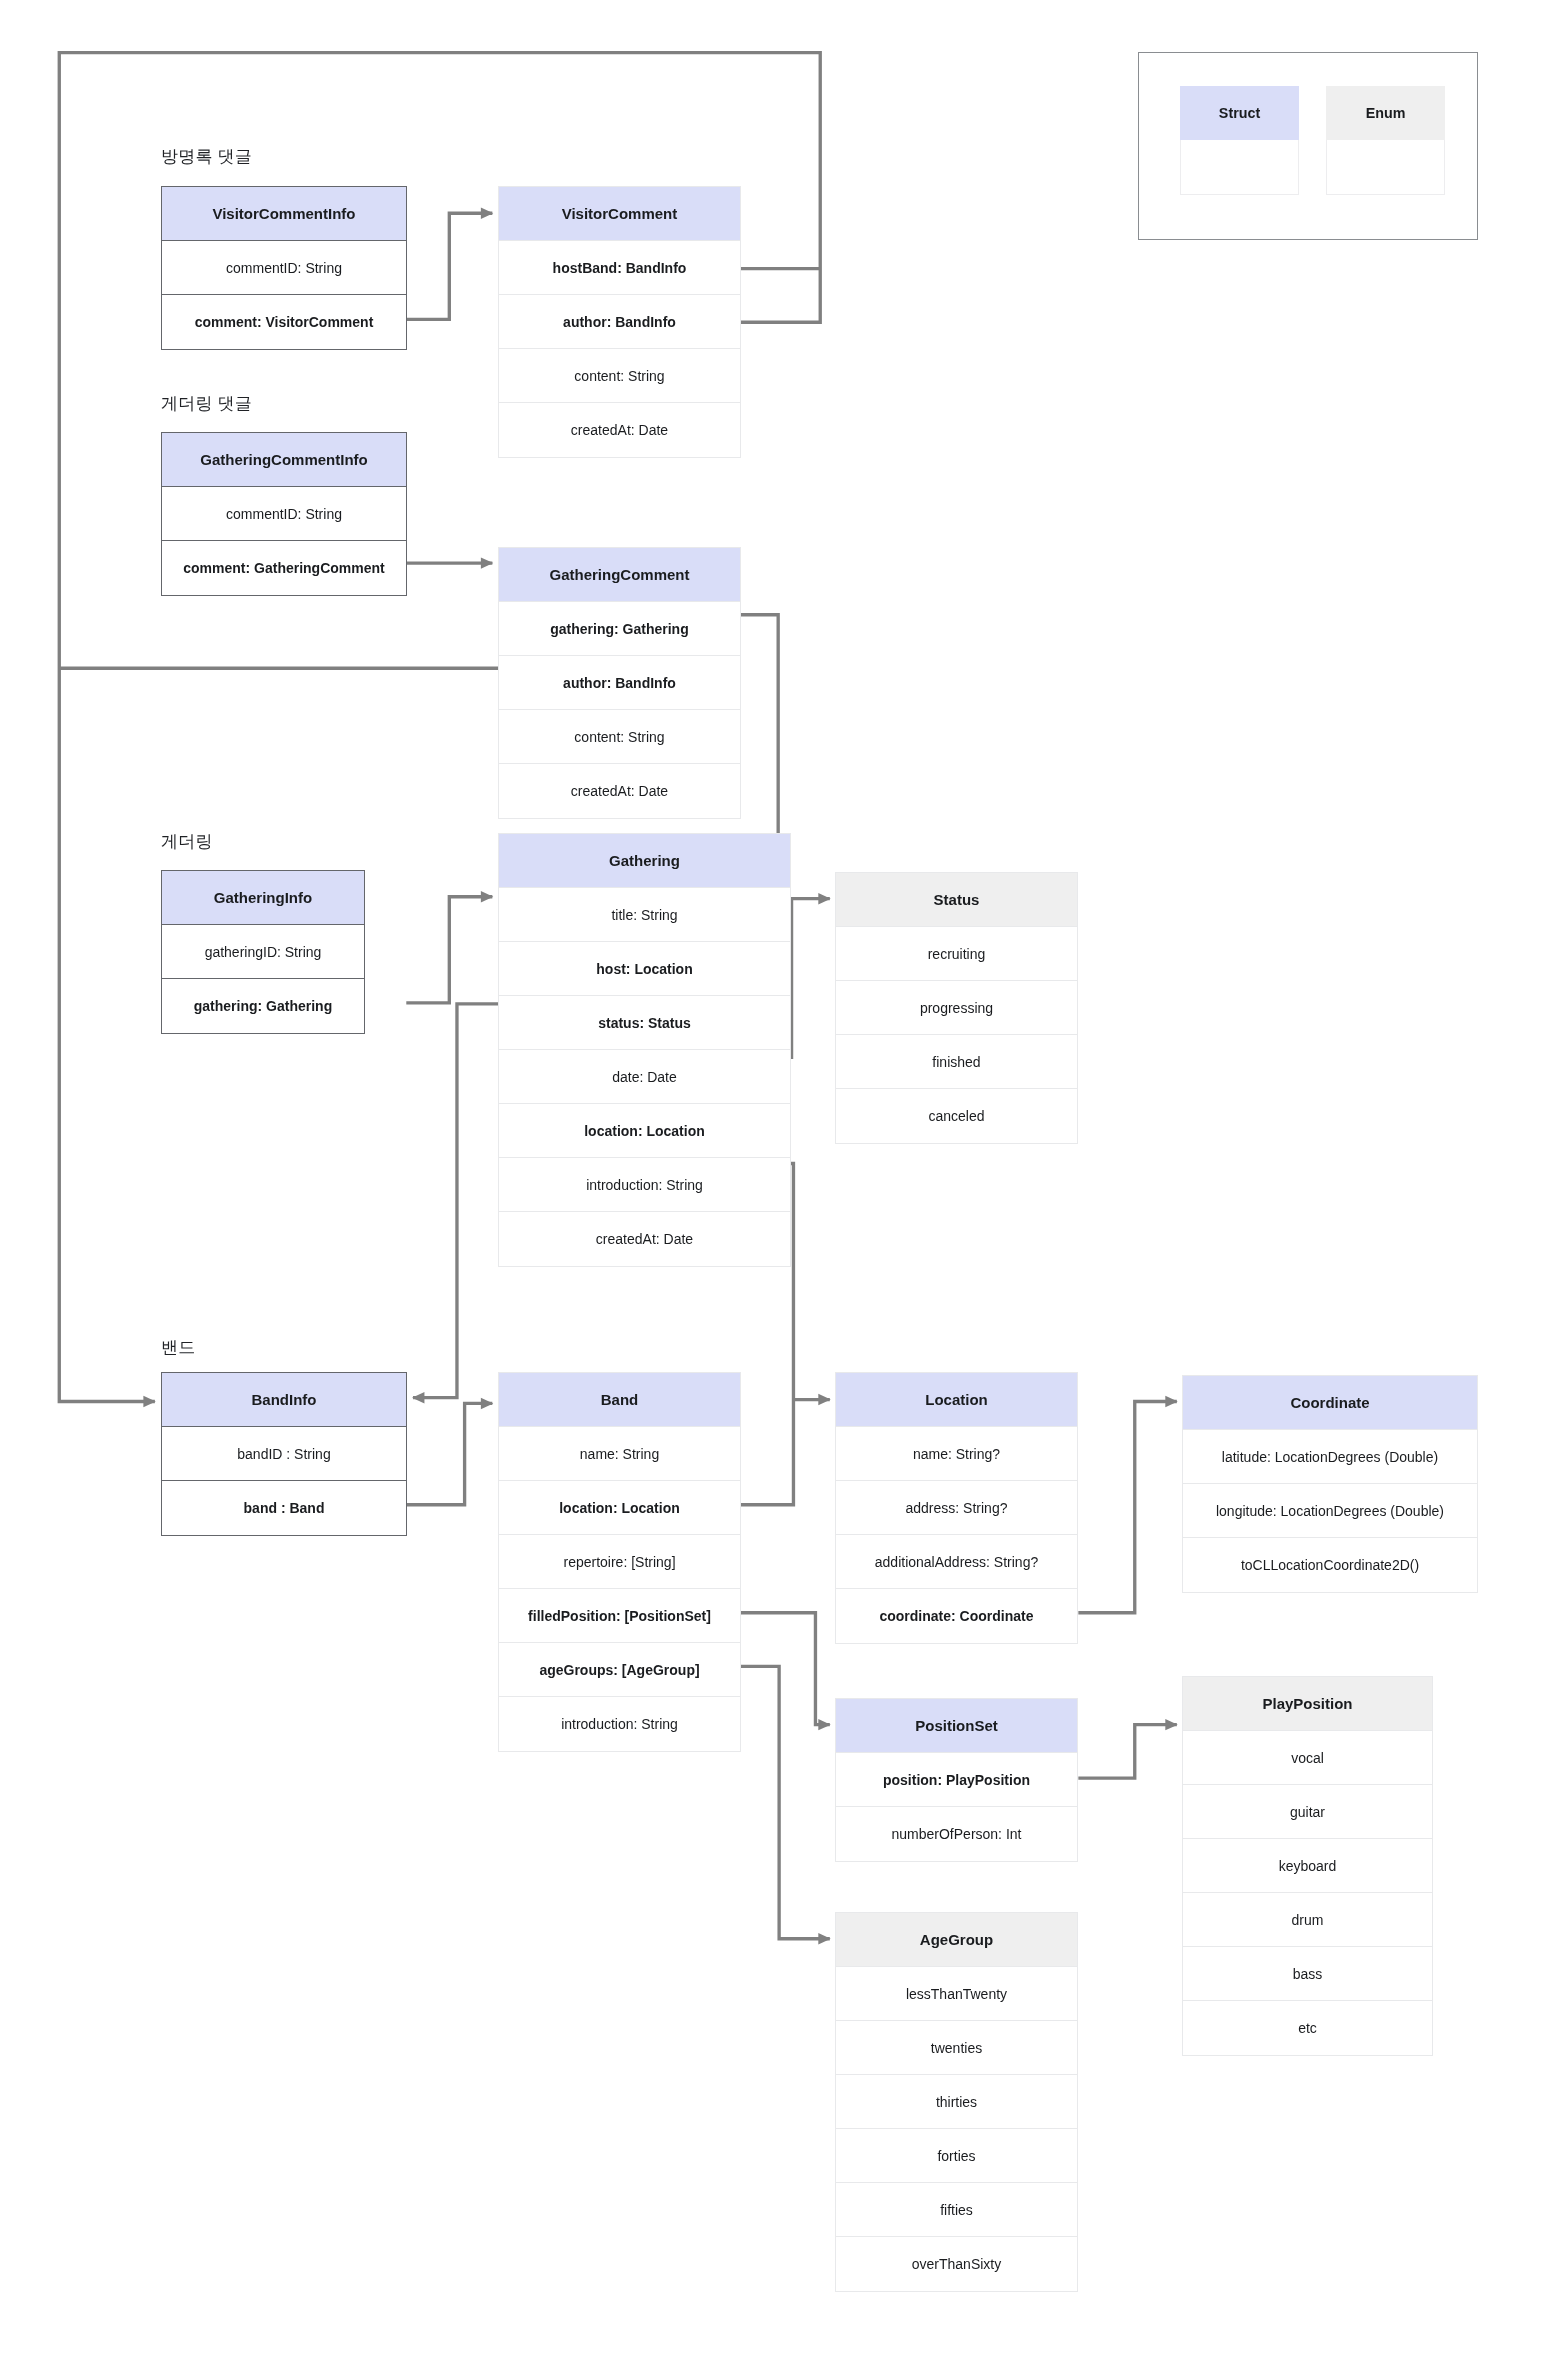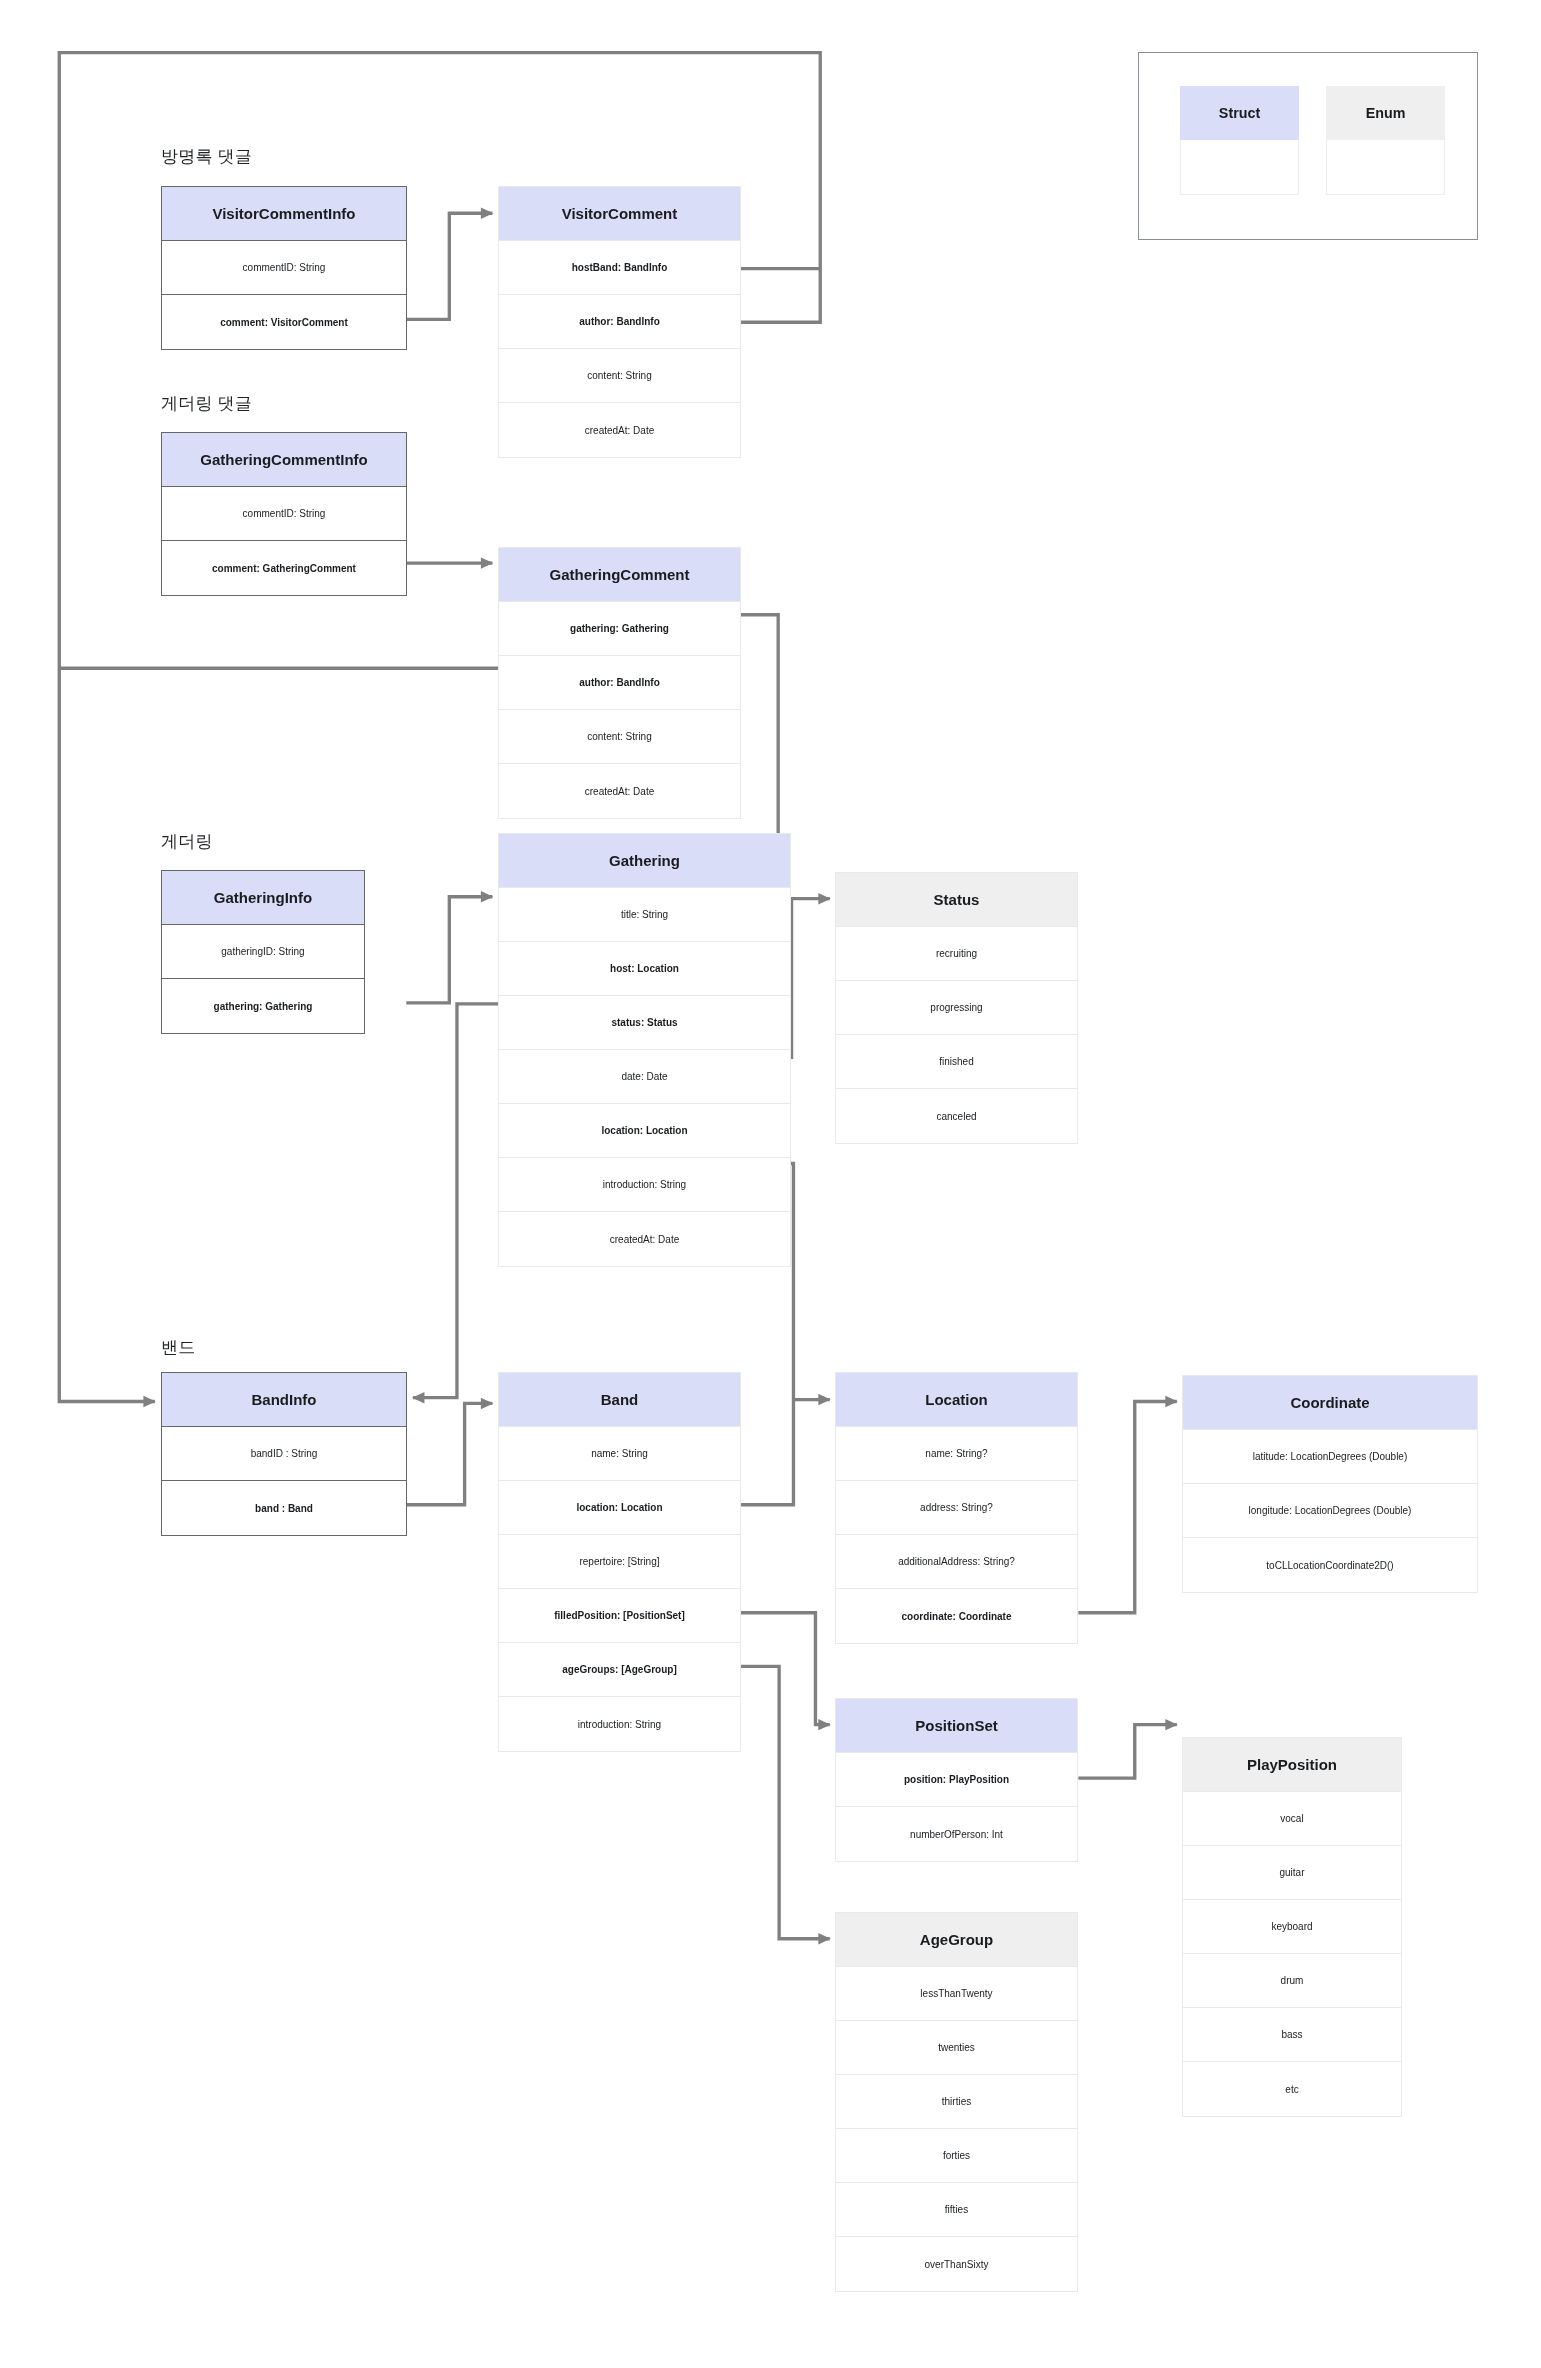--- a/index.html
+++ b/index.html
@@ -23,21 +23,21 @@
     box-sizing:border-box;
   }
   .dtable.light{border:1px solid #e8e9eb;}
   .dtable.outlined{border:1.4px solid #64666b;}
   .dtable .thead{
     height:54px;display:flex;align-items:center;justify-content:center;
     font-weight:700;font-size:15px;box-sizing:border-box;
   }
   .dtable .trow{
     height:54px;display:flex;align-items:center;justify-content:center;
-    font-size:10px;background:#ffffff;box-sizing:border-box;
+    font-size:14px;background:#ffffff;box-sizing:border-box;
     white-space:nowrap;
   }
   .dtable .trow.bold{font-weight:700;}
   .dtable.light .thead{border-bottom:1px solid #e8e9eb;}
   .dtable.light .trow{border-bottom:1px solid #e8e9eb;}
   .dtable.light .trow:last-child{border-bottom:none;}
   .dtable.outlined .thead{border-bottom:1.4px solid #64666b;}
   .dtable.outlined .trow{border-bottom:1.4px solid #64666b;}
   .dtable.outlined .trow:last-child{border-bottom:none;}
   
@@ -186,21 +186,21 @@
       <div class="thead" style="background: rgb(217, 221, 248);">Coordinate</div>
       <div class="trow">latitude: LocationDegrees (Double)</div>
       <div class="trow">longitude: LocationDegrees (Double)</div>
       <div class="trow">toCLLocationCoordinate2D()</div>
     </div>
     <div class="dtable light" style="left: 835px; top: 1698px; width: 243px;">
       <div class="thead" style="background: rgb(217, 221, 248);">PositionSet</div>
       <div class="trow bold">position: PlayPosition</div>
       <div class="trow">numberOfPerson: Int</div>
     </div>
-    <div class="dtable light" style="left: 1182px; top: 1737px; width: 220px;">
+    <div class="dtable light" style="left: 1182px; top: 1676px; width: 251px;">
       <div class="thead" style="background: rgb(239, 239, 239);">PlayPosition</div>
       <div class="trow">vocal</div>
       <div class="trow">guitar</div>
       <div class="trow">keyboard</div>
       <div class="trow">drum</div>
       <div class="trow">bass</div>
       <div class="trow">etc</div>
     </div>
     <div class="dtable light" style="left: 835px; top: 1912px; width: 243px;">
       <div class="thead" style="background: rgb(239, 239, 239);">AgeGroup</div>

